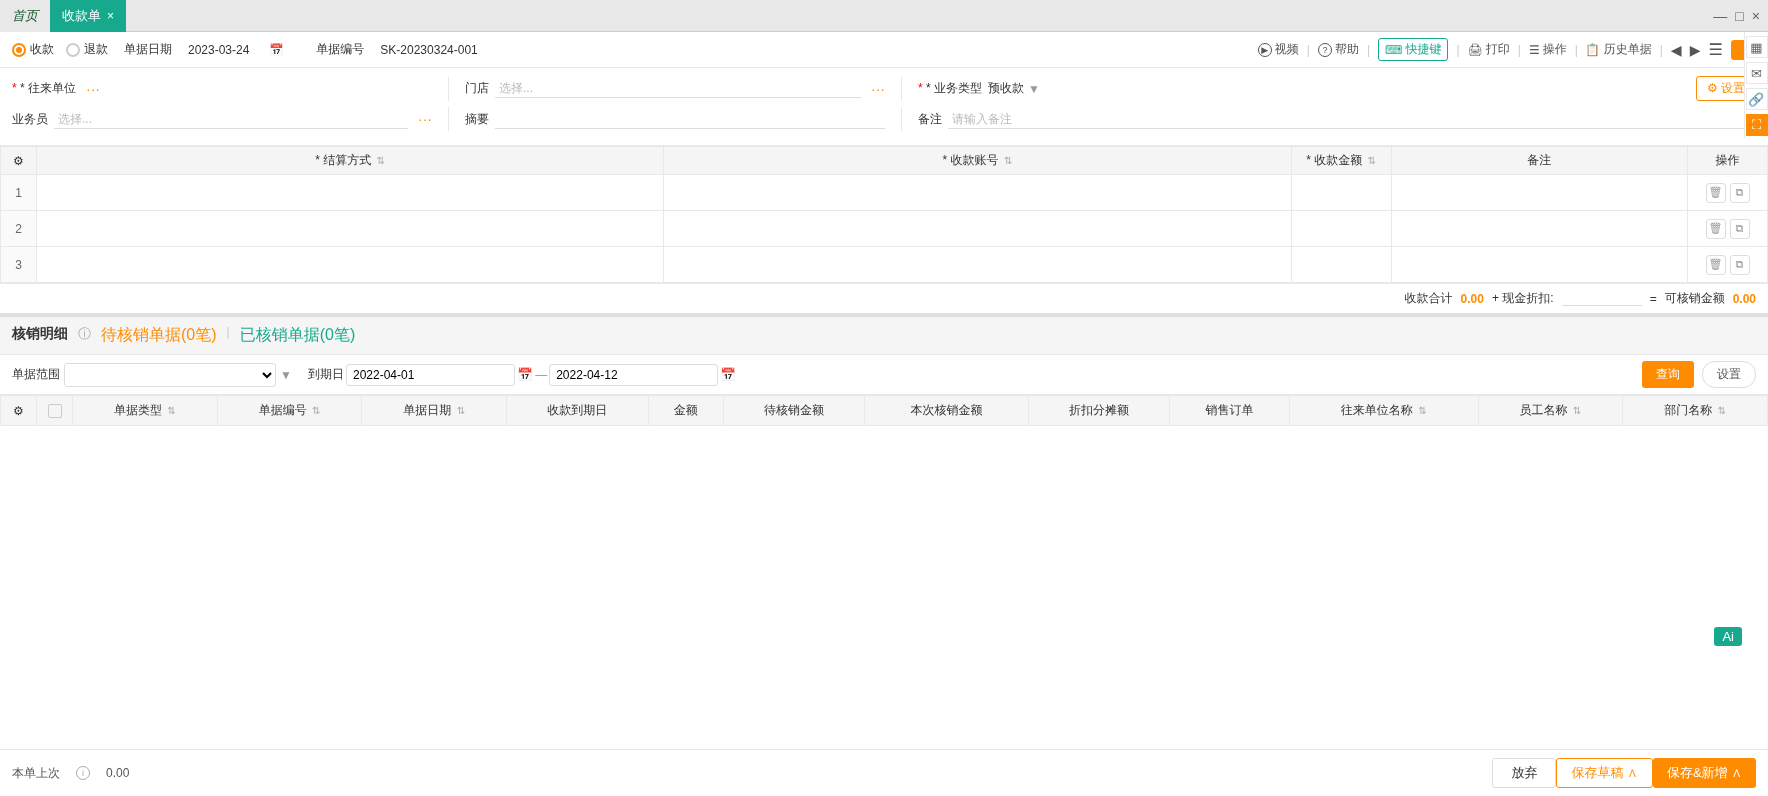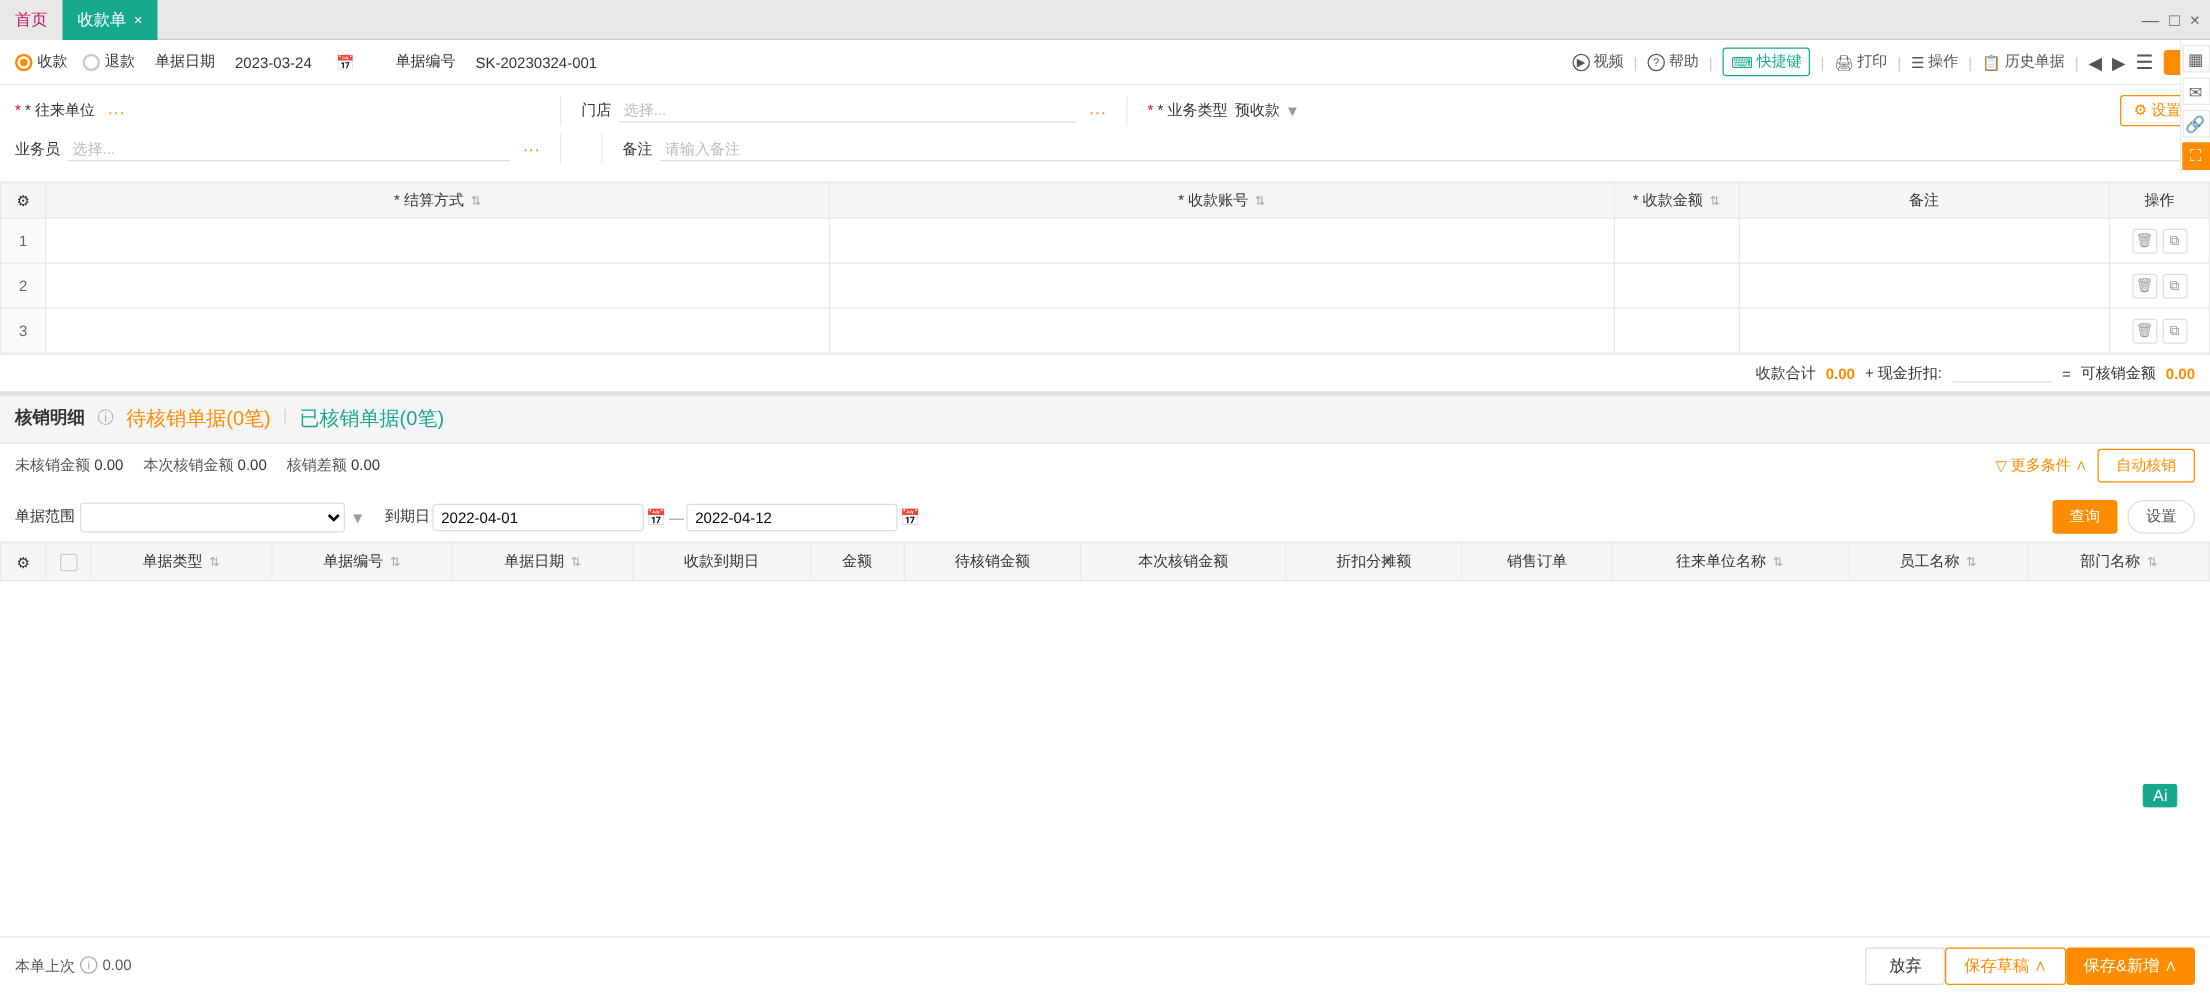--- a/index.html
+++ b/index.html
@@ -1,21 +1,21 @@
 <!DOCTYPE html>
 <html><head>
   <meta charset="utf-8">
   <style>
     * { box-sizing: border-box; margin: 0; padding: 0; }
     body { font-family: 'Microsoft YaHei', Arial, sans-serif; font-size: 12px; background: #f5f5f5; color: #333; overflow: hidden; }
 
     
     .tab-bar { display: flex; align-items: center; background: #e8e8e8; height: 32px; border-bottom: 1px solid #ccc; }
     .tab-item { padding: 0 12px; height: 32px; display: flex; align-items: center; cursor: pointer; font-size: 13px; }
-    .tab-item.home { background: #e8e8e8; color: #be185d; }
+    .tab-item.home { background: #e8e8e8; color: #14532d; font-style: italic; }
     .tab-item.active { background: #17a98e; color: #fff; }
     .tab-close { margin-left: 6px; cursor: pointer; font-size: 12px; }
     .tab-bar-right { margin-left: auto; display: flex; align-items: center; padding-right: 8px; gap: 8px; }
     .tab-bar-right span { cursor: pointer; font-size: 14px; color: #666; }
 
     
     .main { background: #fff; height: calc(796px - 32px); display: flex; flex-direction: column; }
 
     
     .toolbar { display: flex; align-items: center; padding: 6px 12px; border-bottom: 1px solid #e8e8e8; background: #fff; gap: 16px; }
@@ -72,21 +72,21 @@
 
     
     .bottom-table-wrap { flex: 1; overflow: auto; }
     .bottom-table { width: 100%; border-collapse: collapse; }
     .bottom-table th { background: #f5f5f5; border: 1px solid #e8e8e8; padding: 6px 8px; text-align: center; font-weight: normal; color: #333; white-space: nowrap; font-size: 12px; }
     .bottom-table th.sortable { cursor: pointer; }
     .sort-arrows { color: #aaa; font-size: 10px; margin-left: 2px; }
 
     
     .footer { display: flex; align-items: center; padding: 8px 12px; border-top: 1px solid #e8e8e8; background: #fff; }
-    .footer-info { font-size: 12px; color: #555; display: flex; align-items: flex-start; gap: 4px; }
+    .footer-info { font-size: 12px; color: #555; display: flex; align-items: center; gap: 16px; }
     .footer-info .info-icon { width: 14px; height: 14px; border-radius: 50%; border: 1px solid #aaa; display: flex; align-items: center; justify-content: center; font-size: 9px; color: #aaa; }
     .footer-btns { margin-left: auto; display: flex; gap: 0; }
     .btn-abandon { background: #fff; border: 1px solid #ddd; color: #333; padding: 5px 18px; border-radius: 3px; cursor: pointer; font-size: 13px; }
     .btn-save-draft { background: #fff; border: 1px solid #ff8c00; color: #ff8c00; padding: 5px 14px; border-radius: 3px; cursor: pointer; font-size: 13px; display: flex; align-items: center; gap: 4px; }
     .btn-save-new { background: #ff8c00; border: none; color: #fff; padding: 5px 14px; border-radius: 3px; cursor: pointer; font-size: 13px; display: flex; align-items: center; gap: 4px; }
 
     
     .right-sidebar { position: fixed; right: 0; top: 32px; width: 24px; background: #fff; border-left: 1px solid #e8e8e8; display: flex; flex-direction: column; align-items: center; gap: 2px; padding-top: 4px; z-index: 100; }
     .sidebar-icon { width: 22px; height: 22px; display: flex; align-items: center; justify-content: center; cursor: pointer; color: #666; font-size: 13px; border: 1px solid #e8e8e8; margin-bottom: 2px; }
     .sidebar-icon.active { background: #ff8c00; color: #fff; border-color: #ff8c00; }
@@ -216,20 +216,24 @@
         <button class="settings-btn">⚙ 设置</button>
       </div>
     </div>
     <div class="form-row">
       <div class="form-field" style="max-width:420px;">
         <span class="form-label">业务员</span>
         <input class="form-input" type="text" placeholder="选择..." style="">
         <span class="form-more">···</span>
       </div>
       <div class="field-sep"></div>
+      <div class="form-field" style="max-width:420px;">
+        <span class="form-label">摘要</span>
+        <input class="form-input" type="text" style="">
+      </div>
       <div class="field-sep"></div>
       <div class="form-field">
         <span class="form-label">备注</span>
         <input class="form-input" type="text" placeholder="请输入备注" style="">
       </div>
     </div>
   </div>
 
   <div class="table-wrap">
     <table class="data-table">
@@ -311,41 +315,20 @@
   </div>
 
   <div class="section-divider">
     <span class="section-title">核销明细</span>
     <span style="color:#aaa;cursor:pointer;font-size:13px;">ⓘ</span>
     <span class="section-tab pending-highlight">待核销单据(0笔)</span>
     <span class="section-tab-sep">|</span>
     <span class="section-tab done-highlight">已核销单据(0笔)</span>
   </div>
 
-  <div class="stats-row">
-    <span class="stat-item">
-      <span>未核销金额</span>
-      <span class="stat-val">0.00</span>
-    </span>
-    <span class="stat-item">
-      <span>本次核销金额</span>
-      <span class="stat-val">0.00</span>
-    </span>
-    <span class="stat-item">
-      <span>核销差额</span>
-      <span class="stat-val">0.00</span>
-    </span>
-    <div style="margin-left:auto;display:flex;align-items:center;gap:8px;">
-      <span class="filter-more-btn">
-        <span>▽</span>
-        <span>更多条件 ∧</span>
-      </span>
-      <button class="btn-query" style="background:#fff;border:1px solid #ff8c00;color:#ff8c00;">自动核销</button>
-    </div>
-  </div>
 
   <div class="bottom-filter-section">
     <div style="display:flex;align-items:center;gap:16px;">
       <div class="range-select-wrap">
         <span>单据范围</span>
         <select class="range-select">
           <option></option>
         </select>
         <span class="range-caret">▼</span>
       </div>

